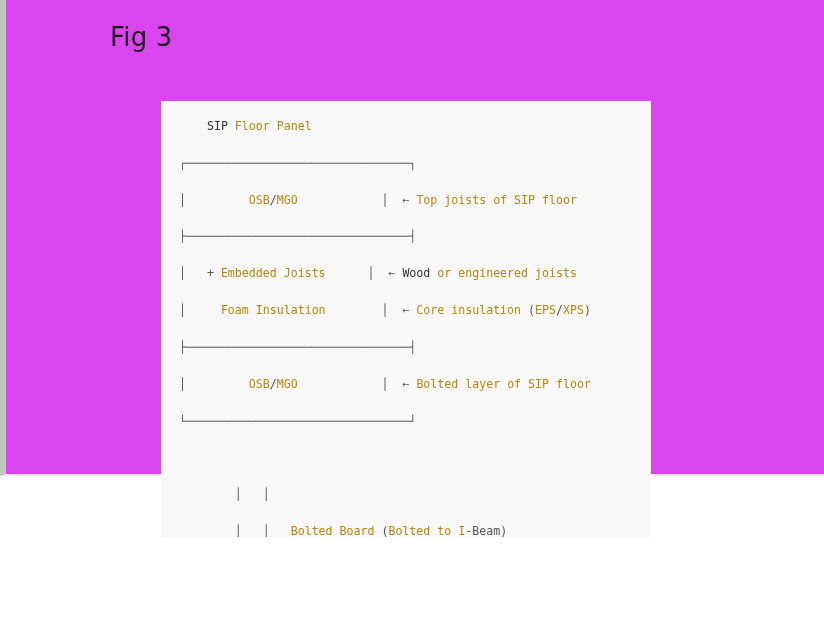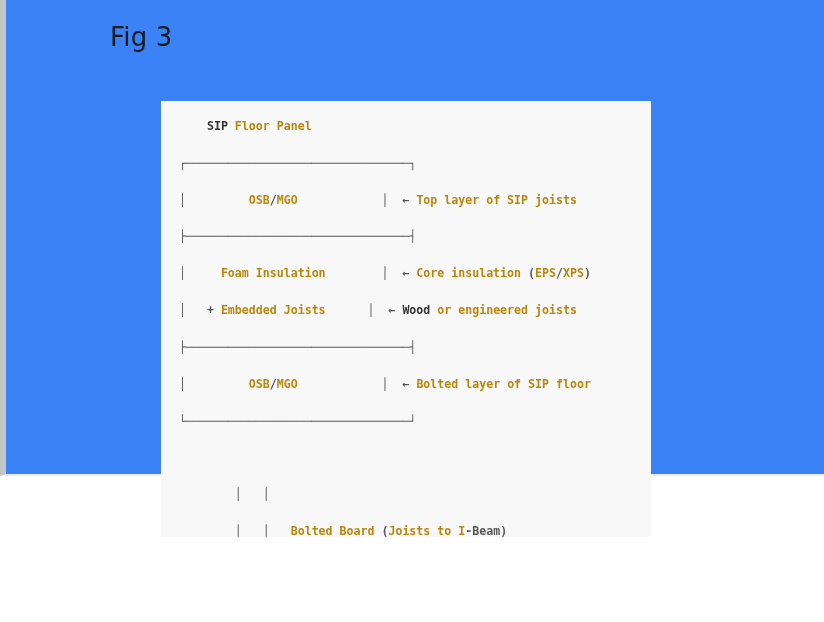--- a/index.html
+++ b/index.html
@@ -6,21 +6,21 @@
   html, body {
     margin: 0; padding: 0;
     width: 824px; height: 622px;
     background: #ffffff;
     font-family: "Liberation Sans", sans-serif;
     overflow: hidden;
   }
   #page {
     position: relative;
     width: 824px; height: 476px;
-    background: #3b82f6;
+    background: #d946ef;
     border-left: 6px solid #c4c4c4;
     border-bottom: 2px solid #ececec;
   }
   #fig-title {
     position: absolute;
     left: 104px; top: 22px;
     font-size: 26px;
     font-weight: 400;
     color: #1b1b1b;
     letter-spacing: 0.2px;
@@ -40,42 +40,42 @@
     font-family: "DejaVu Sans Mono", "Liberation Mono", monospace;
     font-size: 11.6px;
     line-height: 18.4px;
     white-space: pre;
     color: #555555;
     letter-spacing: 0px;
   }
   .kw  { color: #b8860b; }   
   .gy  { color: #555555; }   
   .dk  { color: #333333; }   
-  .ln  { display: block; font-weight: bold; }
+  .ln  { display: block; }
 </style>
 </head>
 <body>
 
 <div id="page">
 
   <div id="fig-title">Fig 3</div>
 
   <div id="code-panel">
     <pre class="code" id="ascii-diagram"><span class="ln"><span class="gy">    </span><span class="dk">SIP</span><span class="kw"> Floor Panel</span></span>
 <span class="ln"><span class="gy">┌────────────────────────────────┐</span></span>
-<span class="ln"><span class="gy">│         </span><span class="kw">OSB</span><span class="gy">/</span><span class="kw">MGO</span><span class="gy">            │</span><span class="gy">  ← </span><span class="kw">Top layer of SIP joists</span></span>
+<span class="ln"><span class="gy">│         </span><span class="kw">OSB</span><span class="gy">/</span><span class="kw">MGO</span><span class="gy">            │</span><span class="gy">  ← </span><span class="kw">Top joists of SIP floor</span></span>
 <span class="ln"><span class="gy">├────────────────────────────────┤</span></span>
+<span class="ln"><span class="gy">│   </span><span class="gy">+ </span><span class="kw">Embedded Joists</span><span class="gy">      │</span><span class="gy">  ← </span><span class="dk">Wood</span><span class="kw"> or engineered joists</span></span>
 <span class="ln"><span class="gy">│     </span><span class="kw">Foam Insulation</span><span class="gy">        │</span><span class="gy">  ← </span><span class="kw">Core insulation </span><span class="gy">(</span><span class="kw">EPS</span><span class="gy">/</span><span class="kw">XPS</span><span class="gy">)</span></span>
-<span class="ln"><span class="gy">│   </span><span class="gy">+ </span><span class="kw">Embedded Joists</span><span class="gy">      │</span><span class="gy">  ← </span><span class="dk">Wood</span><span class="kw"> or engineered joists</span></span>
 <span class="ln"><span class="gy">├────────────────────────────────┤</span></span>
 <span class="ln"><span class="gy">│         </span><span class="kw">OSB</span><span class="gy">/</span><span class="kw">MGO</span><span class="gy">            │</span><span class="gy">  ← </span><span class="kw">Bolted</span><span class="kw"> layer of SIP floor</span></span>
 <span class="ln"><span class="gy">└────────────────────────────────┘</span></span>
 <span class="ln">&nbsp;</span>
 <span class="ln"><span class="gy">        │   │</span></span>
-<span class="ln"><span class="gy">        │   │   </span><span class="kw">Bolted Board </span><span class="gy">(</span><span class="kw">Joists to </span><span class="kw">I</span><span class="gy">-Beam</span><span class="gy">)</span></span>
+<span class="ln"><span class="gy">        │   │   </span><span class="kw">Bolted Board </span><span class="gy">(</span><span class="kw">Bolted to </span><span class="kw">I</span><span class="gy">-Beam</span><span class="gy">)</span></span>
 
 
 
 
 
 
 
 
 
 

